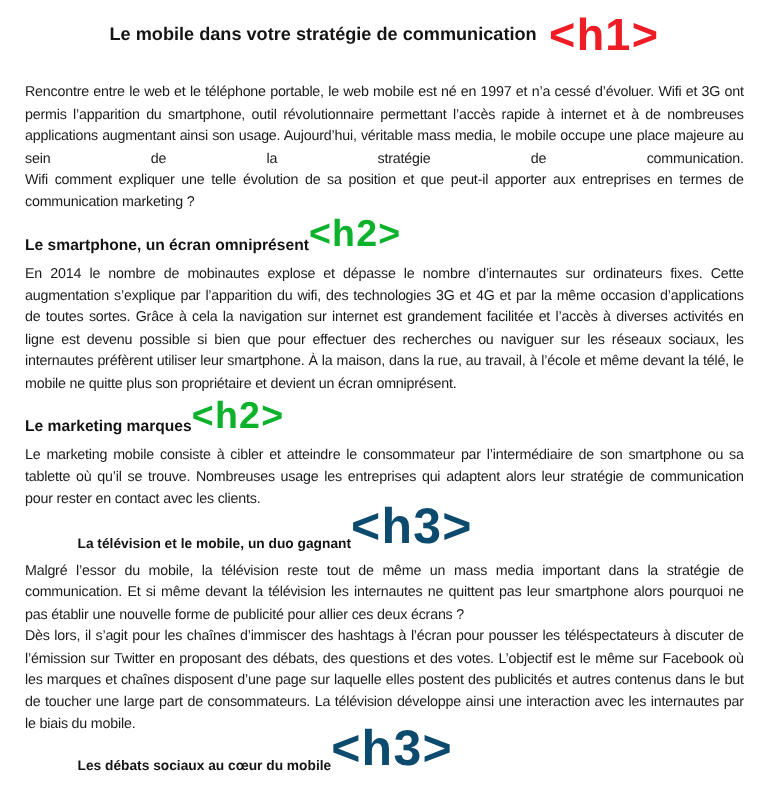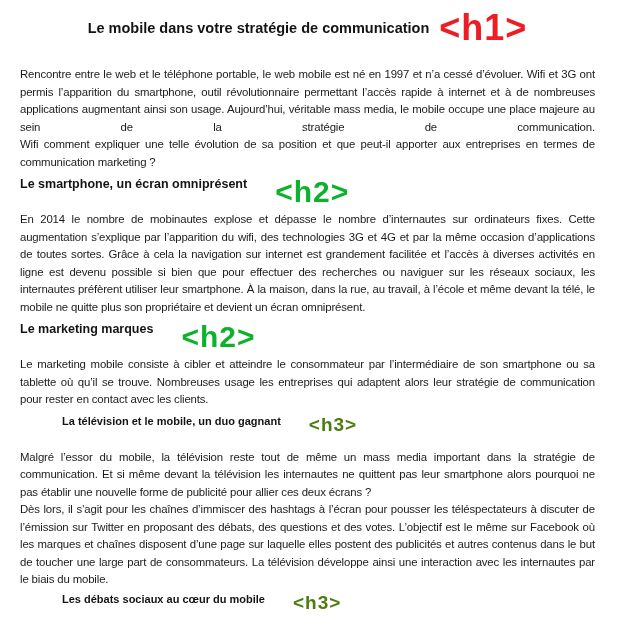--- a/index.html
+++ b/index.html
@@ -35,37 +35,37 @@
     white-space: nowrap;
   }
   .tag {
     font-weight: bold;
     line-height: 1;
     letter-spacing: 1px;
     white-space: nowrap;
   }
   .tag-h1 { color: #ee1c25; font-size: 36px; }
   .tag-h2 { color: #0cb22c; font-size: 30px; }
-  .tag-h3 { color: #4d7c0f; font-size: 19px; }
+  .tag-h3 { color: #0c4a6e; font-size: 40px; }
   p.body {
     margin: 0;
     font-size: 11.4px;
     line-height: 17.5px;
     letter-spacing: -0.15px;
     color: #1b1b1b;
     text-align: justify;
   }
   p.stretch-last {
     text-align-last: justify;
     margin-top: 16px;
   }
   .heading-row {
     display: flex;
-    align-items: flex-start;
-    gap: 28px;
+    align-items: flex-end;
+    gap: 0;
     height: 26px;
     margin: 6px 0 8px 0;
   }
   .heading-row.last { margin-top: 4px; margin-bottom: 0; }
   .h2-text {
     font-size: 12.5px;
     font-weight: bold;
     color: #141414;
     white-space: nowrap;
   }

